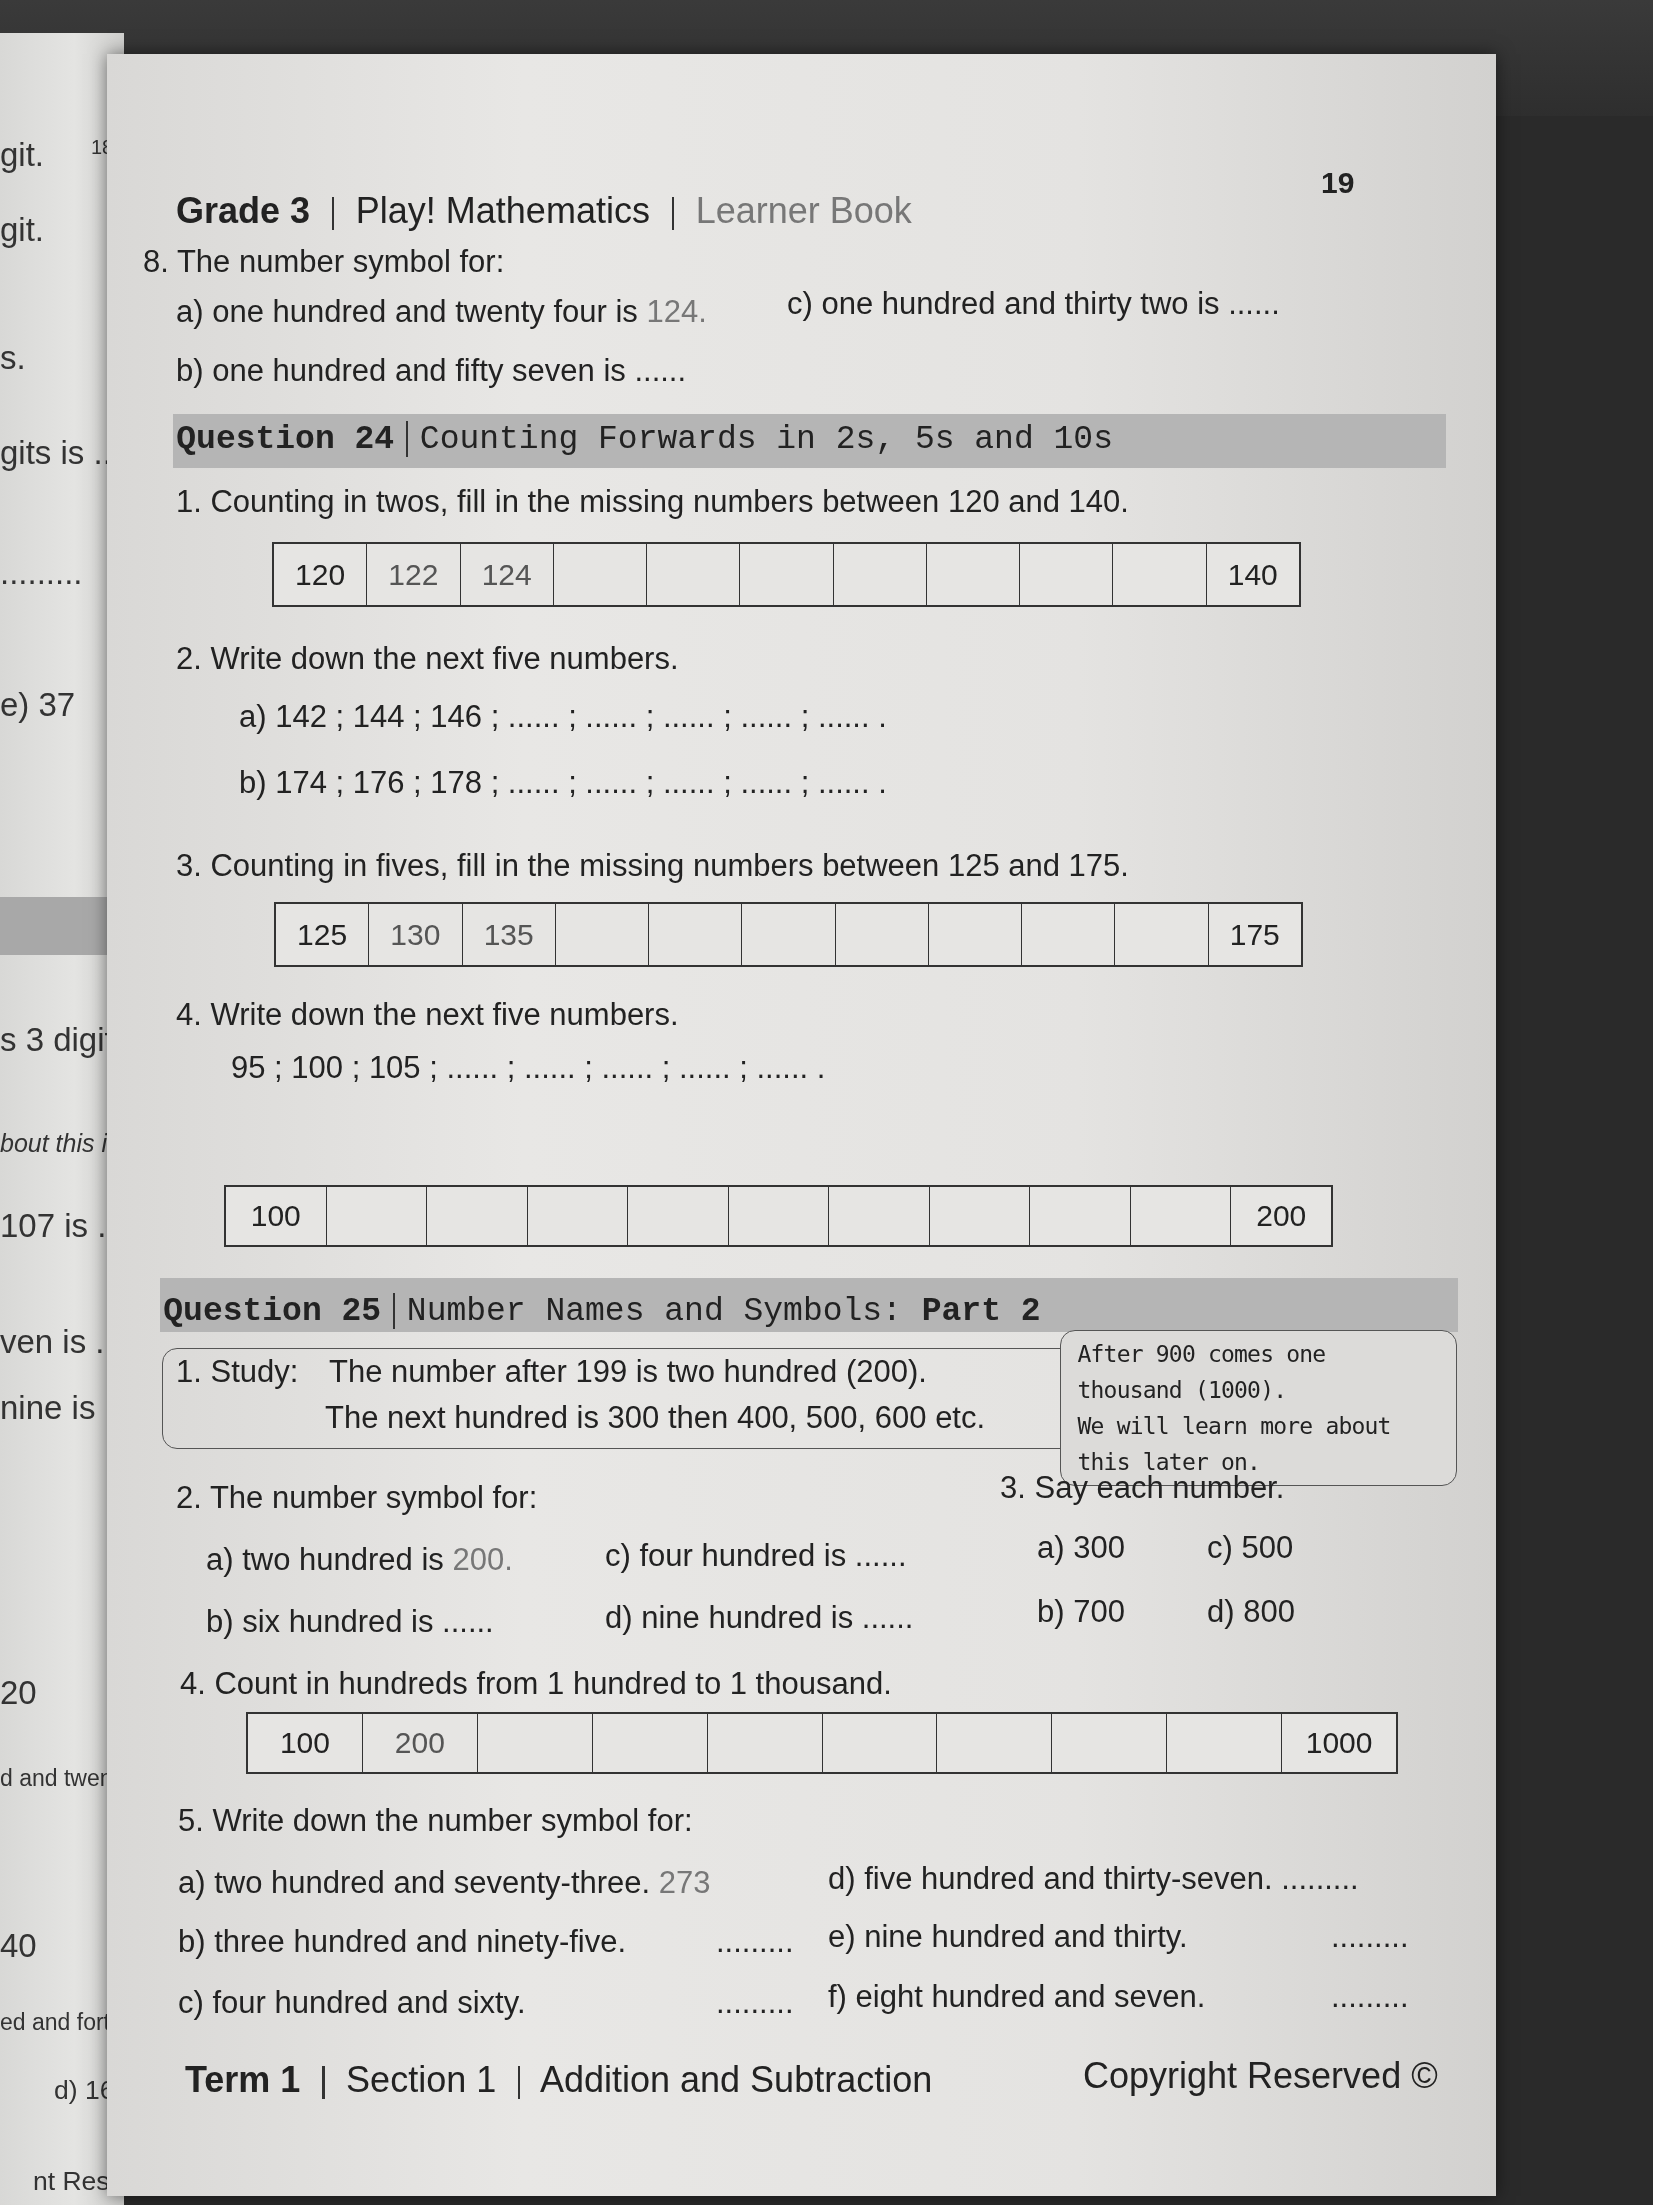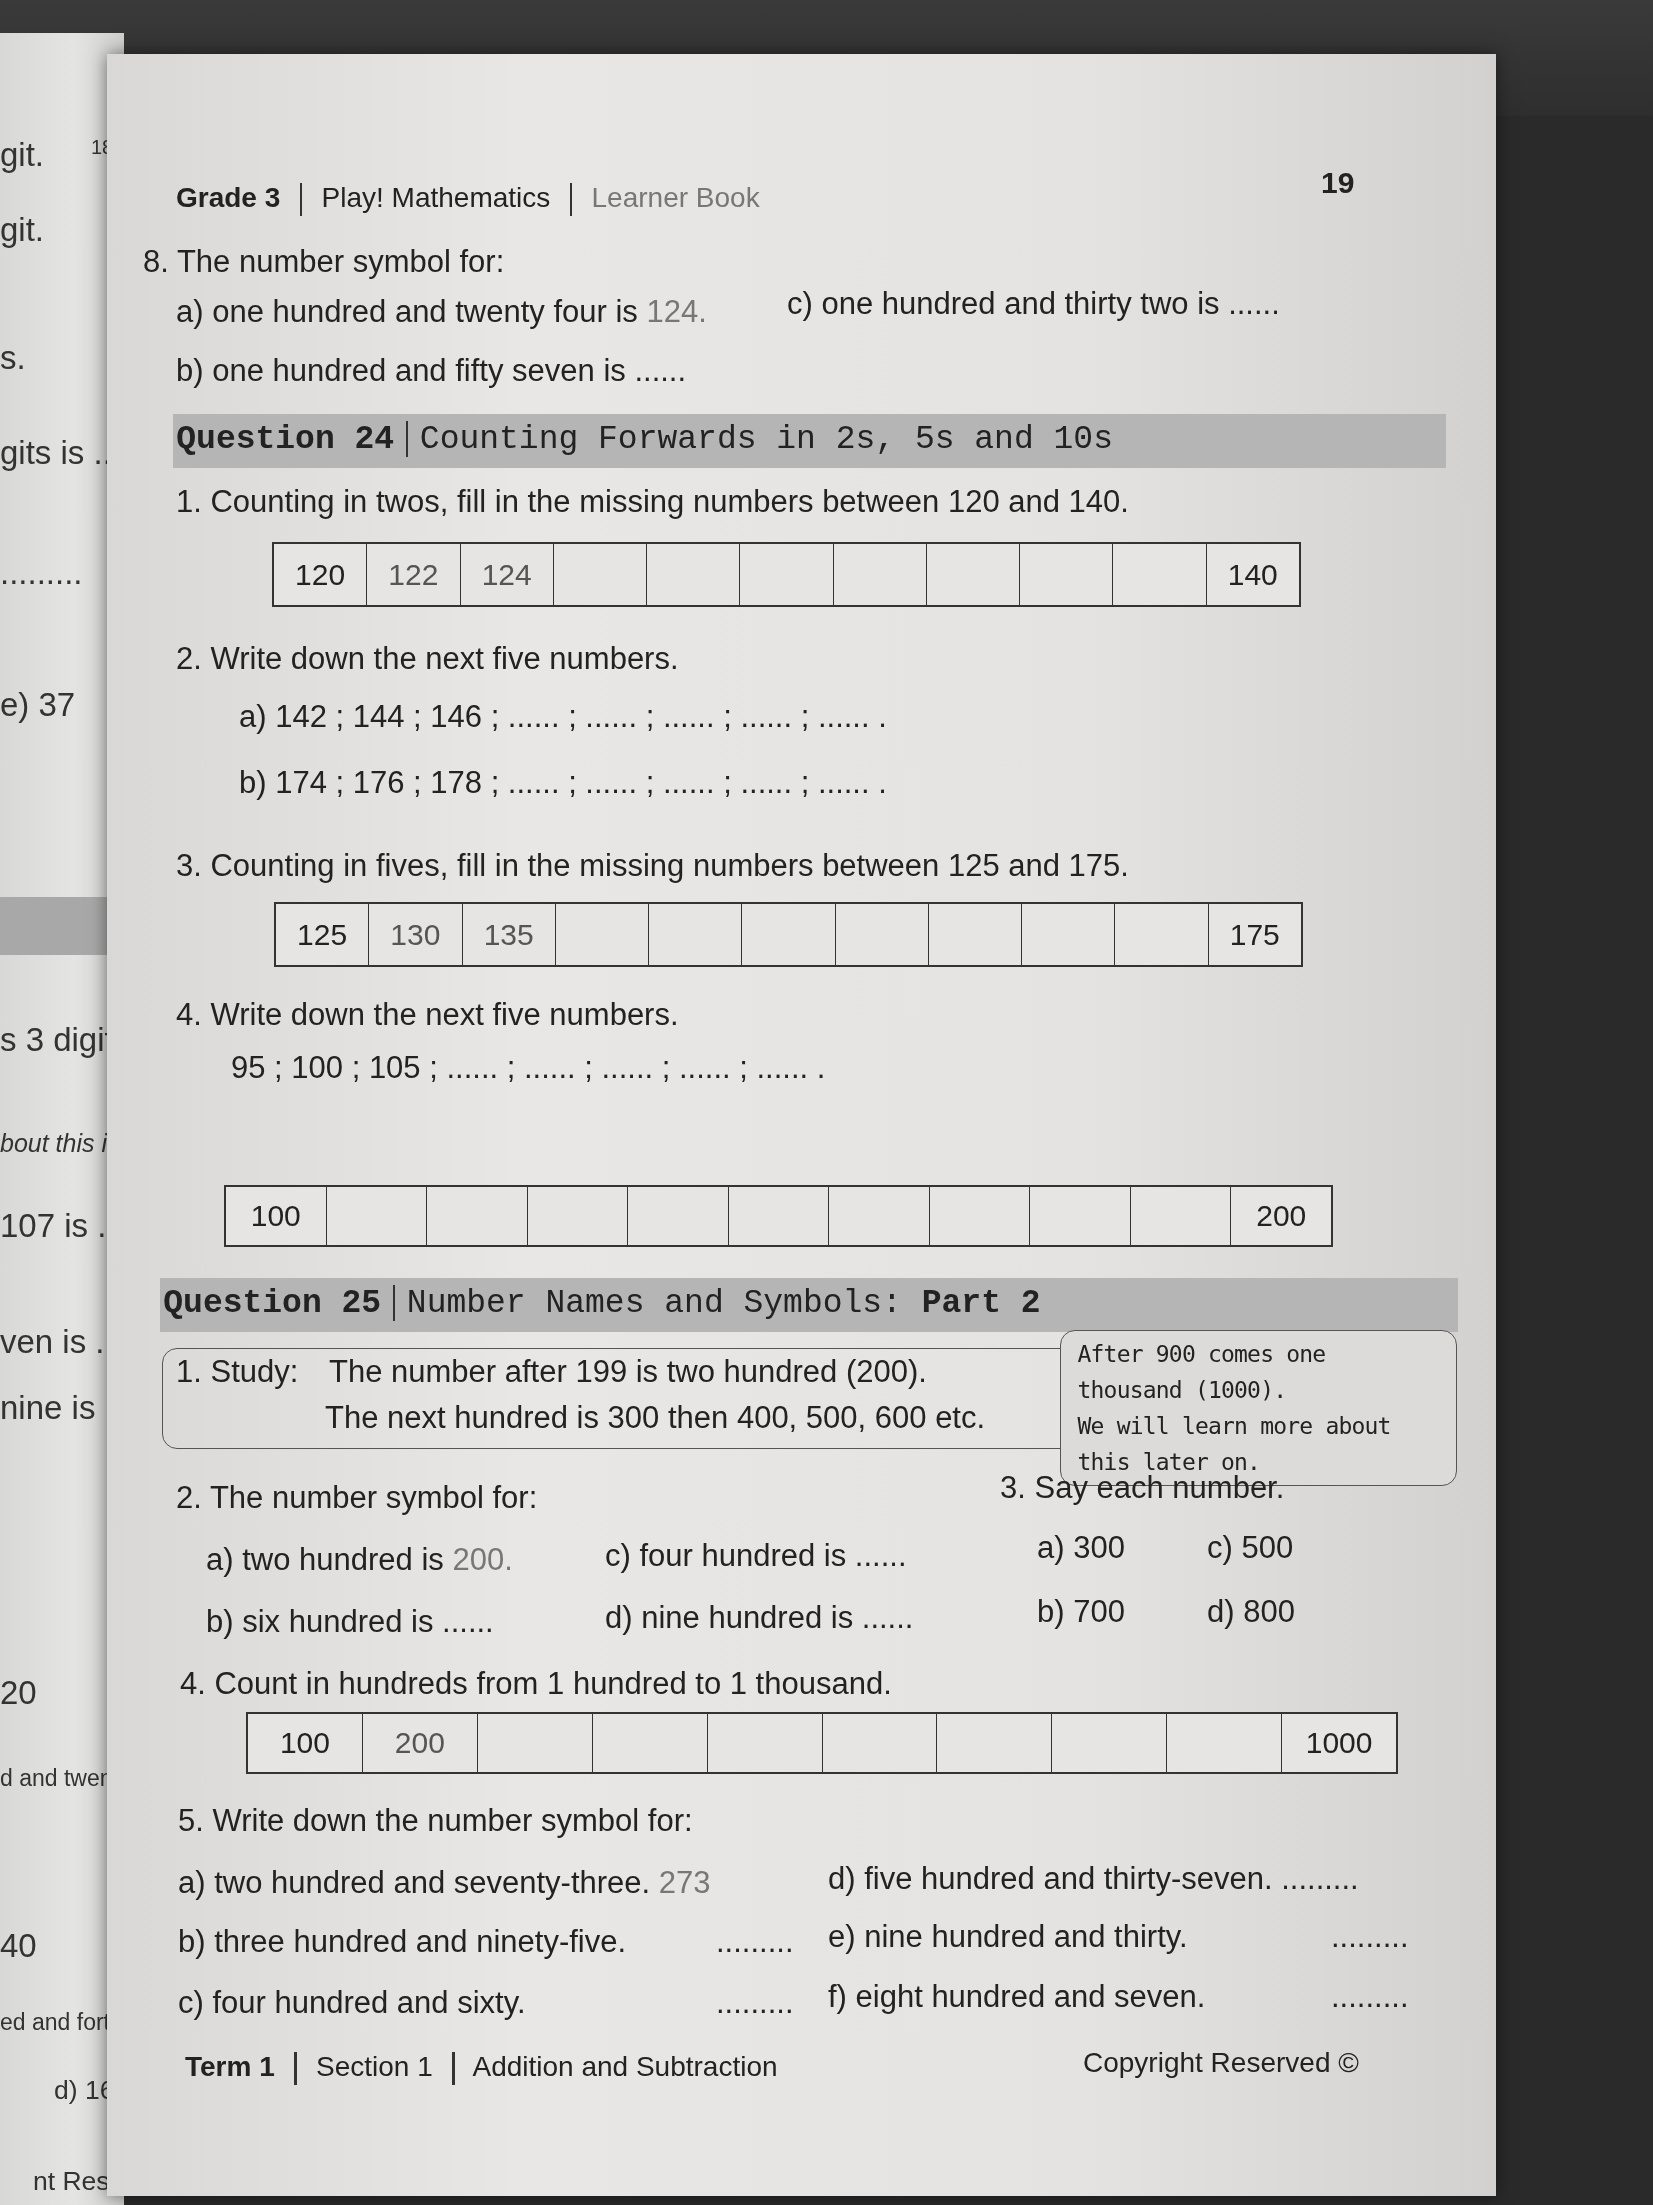--- a/index.html
+++ b/index.html
@@ -5,21 +5,21 @@
   html,body{margin:0;padding:0;}
   body{width:1654px;height:2205px;position:relative;overflow:hidden;background:#2a2a2a;font-family:"Liberation Sans",sans-serif;color:#222;}
   .bg-top{position:absolute;left:0;top:0;width:1654px;height:116px;background:linear-gradient(#3a3a3a,#2e2e2e);}
   .left-page{position:absolute;left:0;top:33px;width:124px;height:2172px;background:linear-gradient(90deg,#d8d8d6,#e4e4e2 60%,#cfcfcd);overflow:hidden;}
   .left-page .frag{position:absolute;font-size:33px;color:#333;white-space:nowrap;}
   .left-band{position:absolute;left:0;top:864px;width:120px;height:58px;background:#a8a8a8;}
   .page{position:absolute;left:107px;top:54px;width:1389px;height:2142px;background:linear-gradient(90deg,#d9d8d6 0%,#e8e7e5 30%,#e4e3e1 70%,#d2d1cf 100%);box-shadow:0 0 16.5px rgba(0,0,0,.5);}
   .abs{position:absolute;white-space:nowrap;}
   .txt{font-size:31px;color:#222;}
   .grey{color:#777;}
-  .hdr{font-size:28px;}
+  .hdr{font-size:36px;margin-top:8px;}
   .pgnum{font-size:30px;font-weight:bold;}
   .qbar{position:absolute;height:54px;background:#b5b5b5;font-family:Liberation Mono, monospace;}
   .qbar .qt{position:absolute;top:6.6px;font-size:33px;}
   .qbar .qt b{font-weight:bold;}
   .qbar .sep{display:inline-block;width:2.5px;height:36px;background:#333;vertical-align:middle;margin:0 11.6px;}
   .grid{position:absolute;display:flex;border:2.5px solid #333;background:#e6e5e3;}
   .grid .cell{flex:1;border-right:1.7px solid #333;font-size:30px;display:flex;align-items:center;justify-content:center;color:#555;}
   .grid .cell:last-child{border-right:none;}
   .grid .cell.first{color:#222;}
   .studybox{position:absolute;border:1.7px solid #555;border-radius:15px;}
@@ -122,21 +122,21 @@
     <div class="cell"></div>
     <div class="cell"></div>
     <div class="cell"></div>
     <div class="cell"></div>
     <div class="cell"></div>
     <div class="cell"></div>
     <div class="cell first">200</div>
   </div>
 
   <div class="qbar" style="left:53px;top:1224px;width:1298px;">
-    <div class="qt" style="left:3.3px;">
+    <div class="qt" style="left:3.3px;margin-top:8px;">
       <b>Question 25</b><span class="sep"></span><span>Number Names and Symbols: </span><b>Part 2</b>
     </div>
   </div>
 
   <div class="studybox" style="left:55px;top:1294px;width:1017px;height:99px;"></div>
   <div class="abs txt" style="left:69px;top:1300px;">1. Study:</div>
   <div class="abs txt" style="left:222px;top:1300px;">The number after 199 is two hundred (200).</div>
   <div class="abs txt" style="left:218px;top:1346px;">The next hundred is 300 then 400, 500, 600 etc.</div>
   <div class="notebox" style="left:953px;top:1276px;width:362px;">
     <div>After 900 comes one thousand (1000).</div>

